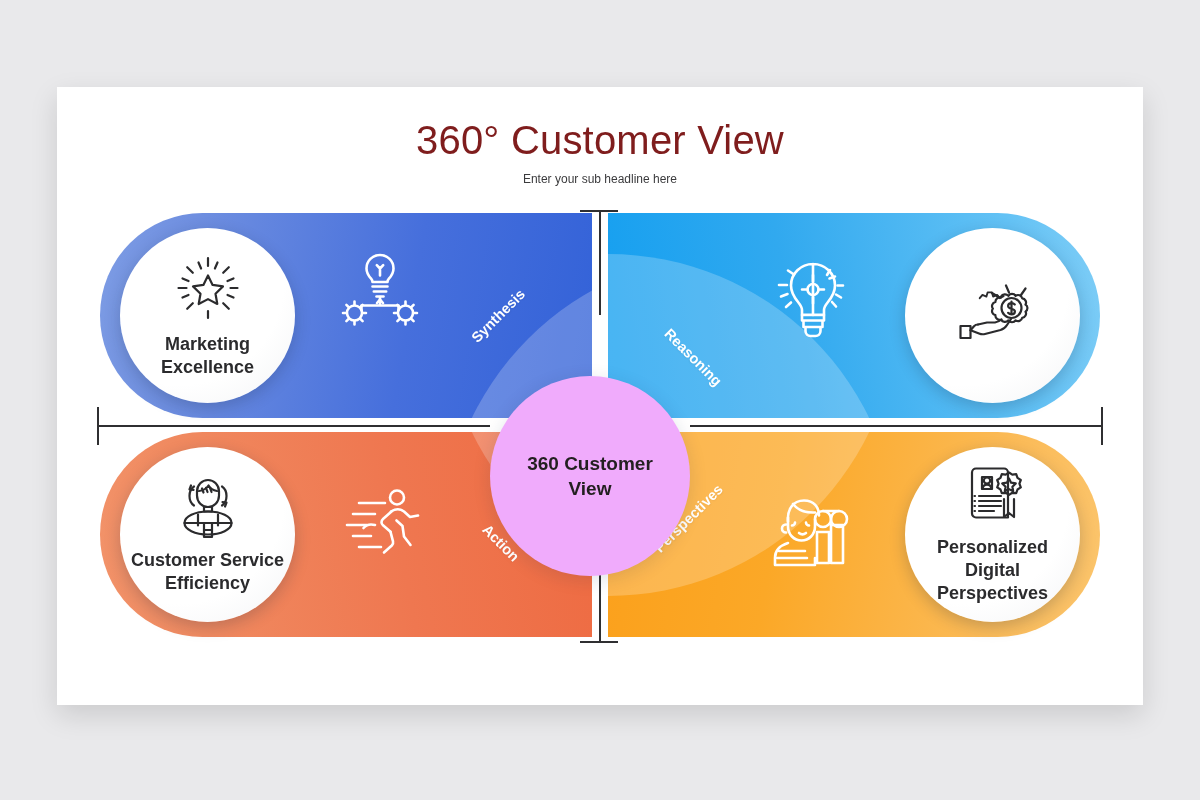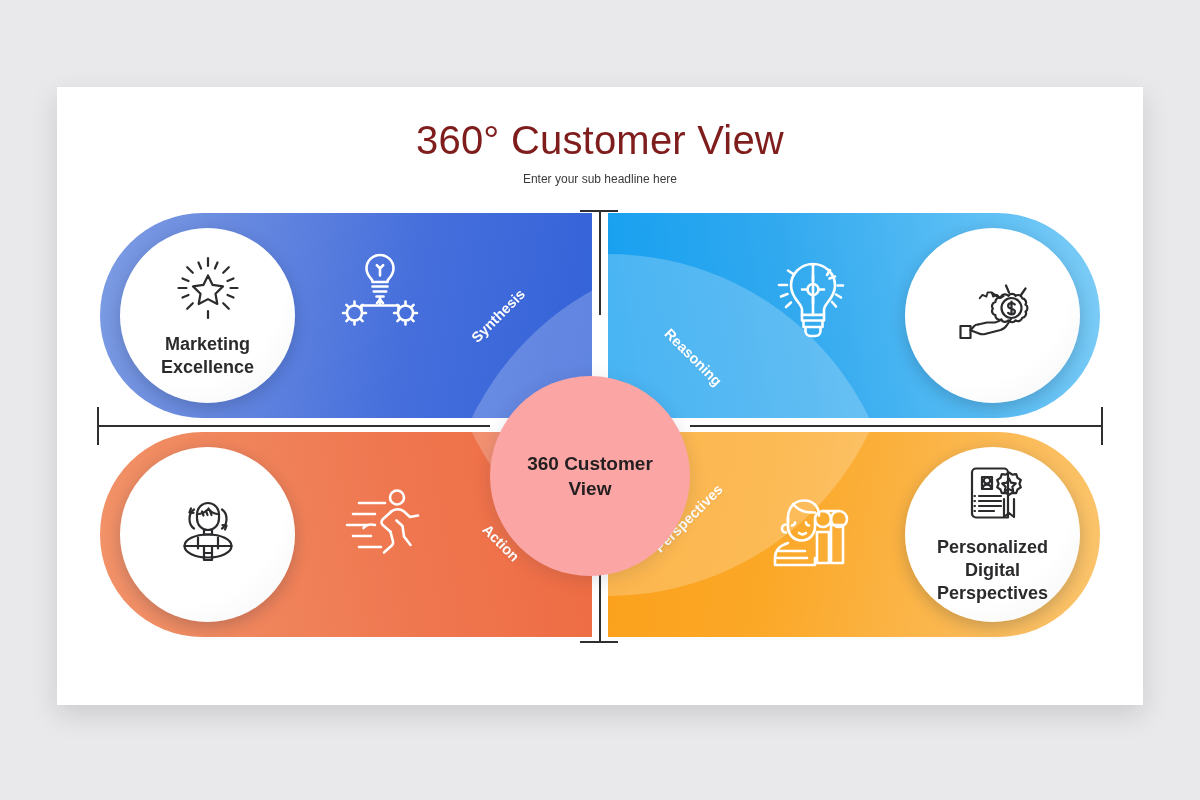--- a/index.html
+++ b/index.html
@@ -95,21 +95,21 @@
   }
   .q-syn{ left:417px; top:245px; transform:rotate(-45deg); transform-origin:0 50%; }
   .q-rea{ left:610px; top:236px; transform:rotate(45deg);  transform-origin:0 50%; }
   .q-act{ left:428px; top:432px; transform:rotate(45deg);  transform-origin:0 50%; }
   .q-per{ left:600px; top:455px; transform:rotate(-45deg); transform-origin:0 50%; }
 
   
   .hub{
     position:absolute; left:433px; top:289px;
     width:200px; height:200px; border-radius:50%;
-    background:#fca5a5;
+    background:#f0abfc;
     box-shadow:0 4px 18px rgba(25,35,70,.13);
     display:flex; align-items:center; justify-content:center;
     text-align:center;
   }
   .hub span{
     font-size:19px; font-weight:700; color:#231f20; line-height:1.32;
   }
 
   
   .axis{ position:absolute; background:#2f2f31; }
@@ -259,20 +259,24 @@
             <path d="M49 11.5c3 2 4.5 5.5 4.5 9.5s-1.5 7.5-4.5 9.5"></path>
             <path d="M52 31.5l1.5-4-4-.4"></path>
             <path d="M31 32v4.5h8V32"></path>
             <path d="M35 36.5c-13 0-23.5 5-23.5 11.5S22 59.5 35 59.5 58.5 54.5 58.5 48 48 36.5 35 36.5z"></path>
             <path d="M11.5 48h47"></path>
             <path d="M25 39.5v11M45 39.5v11"></path>
             <path d="M31 48v7M39 48v7"></path>
             <path d="M31 55h8v7h-8z"></path>
           </svg>
         </span>
+        <span class="cap">
+          <span>Customer Service</span><br>
+          <span>Efficiency</span>
+        </span>
       </div>
 
       <div class="circle c-br">
         <span class="ico">
           <svg width="66" height="62" viewBox="0 0 66 62" fill="none" stroke="#2b2b2d" stroke-width="2.2" stroke-linecap="round" stroke-linejoin="round">
             <path d="M12 8.5c0-2.2 1.8-4 4-4h28c2.2 0 4 1.8 4 4v45H16c-2.2 0-4-1.8-4-4z"></path>
             <path d="M22 13h10v12H22z"></path>
             <circle cx="27" cy="16.5" r="3.2"></circle>
             <path d="M22.5 25c.4-2.6 2.3-4.3 4.5-4.3s4.1 1.7 4.5 4.3"></path>
             <path d="M19 32h22M19 37h22M19 42h22M19 47h15"></path>

